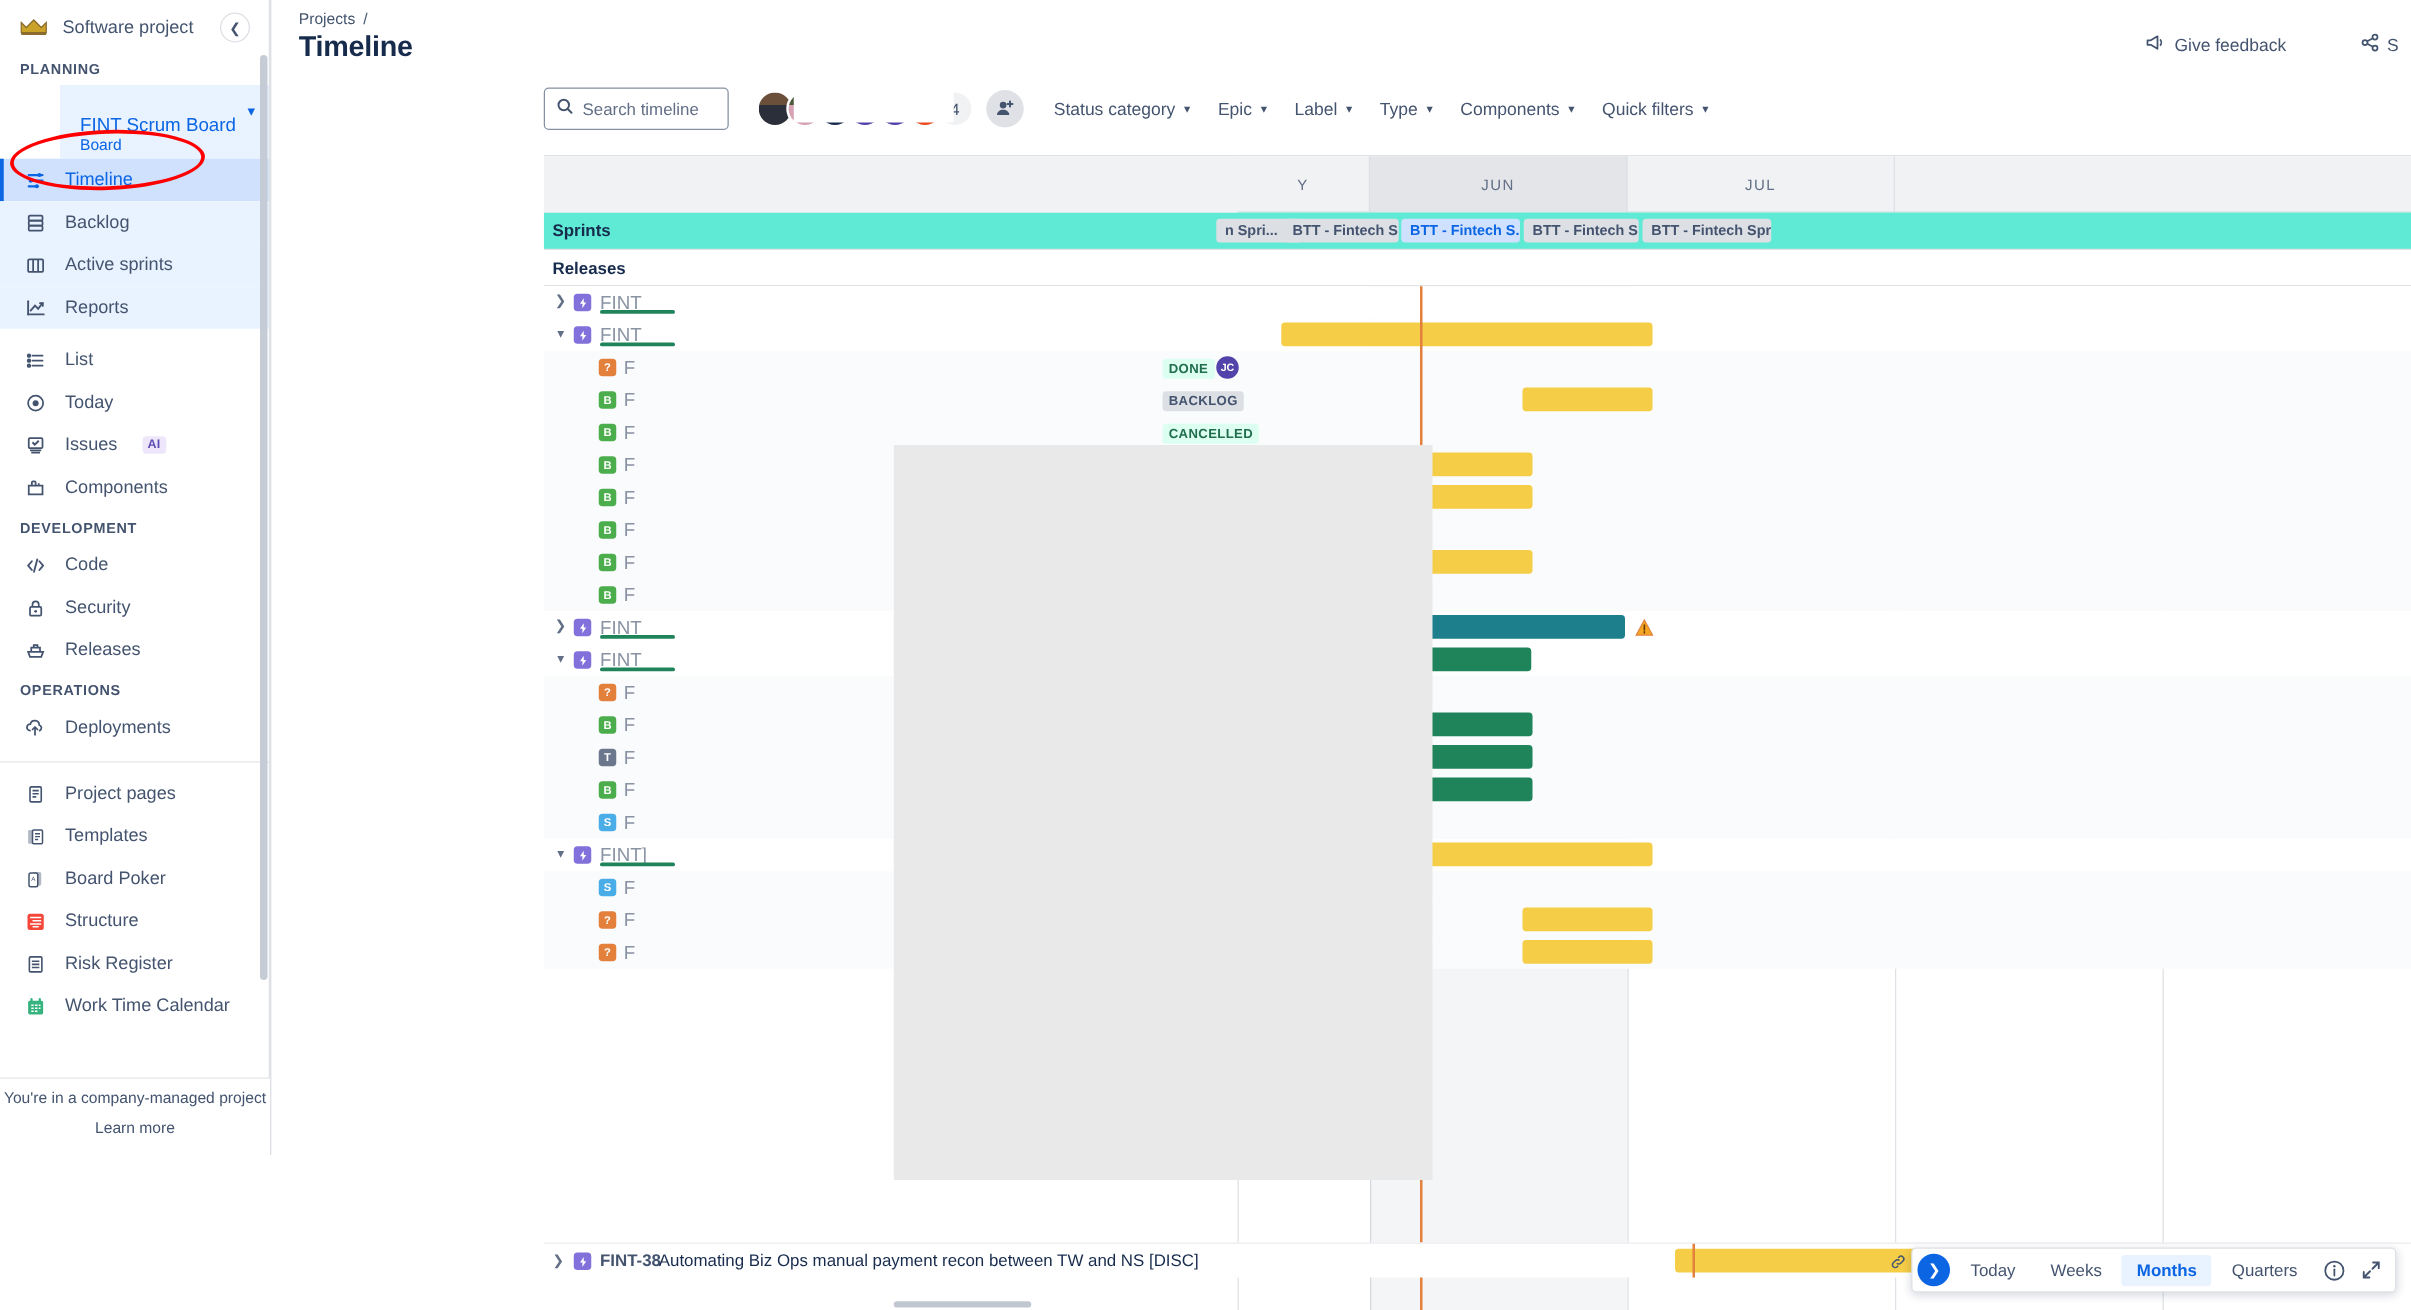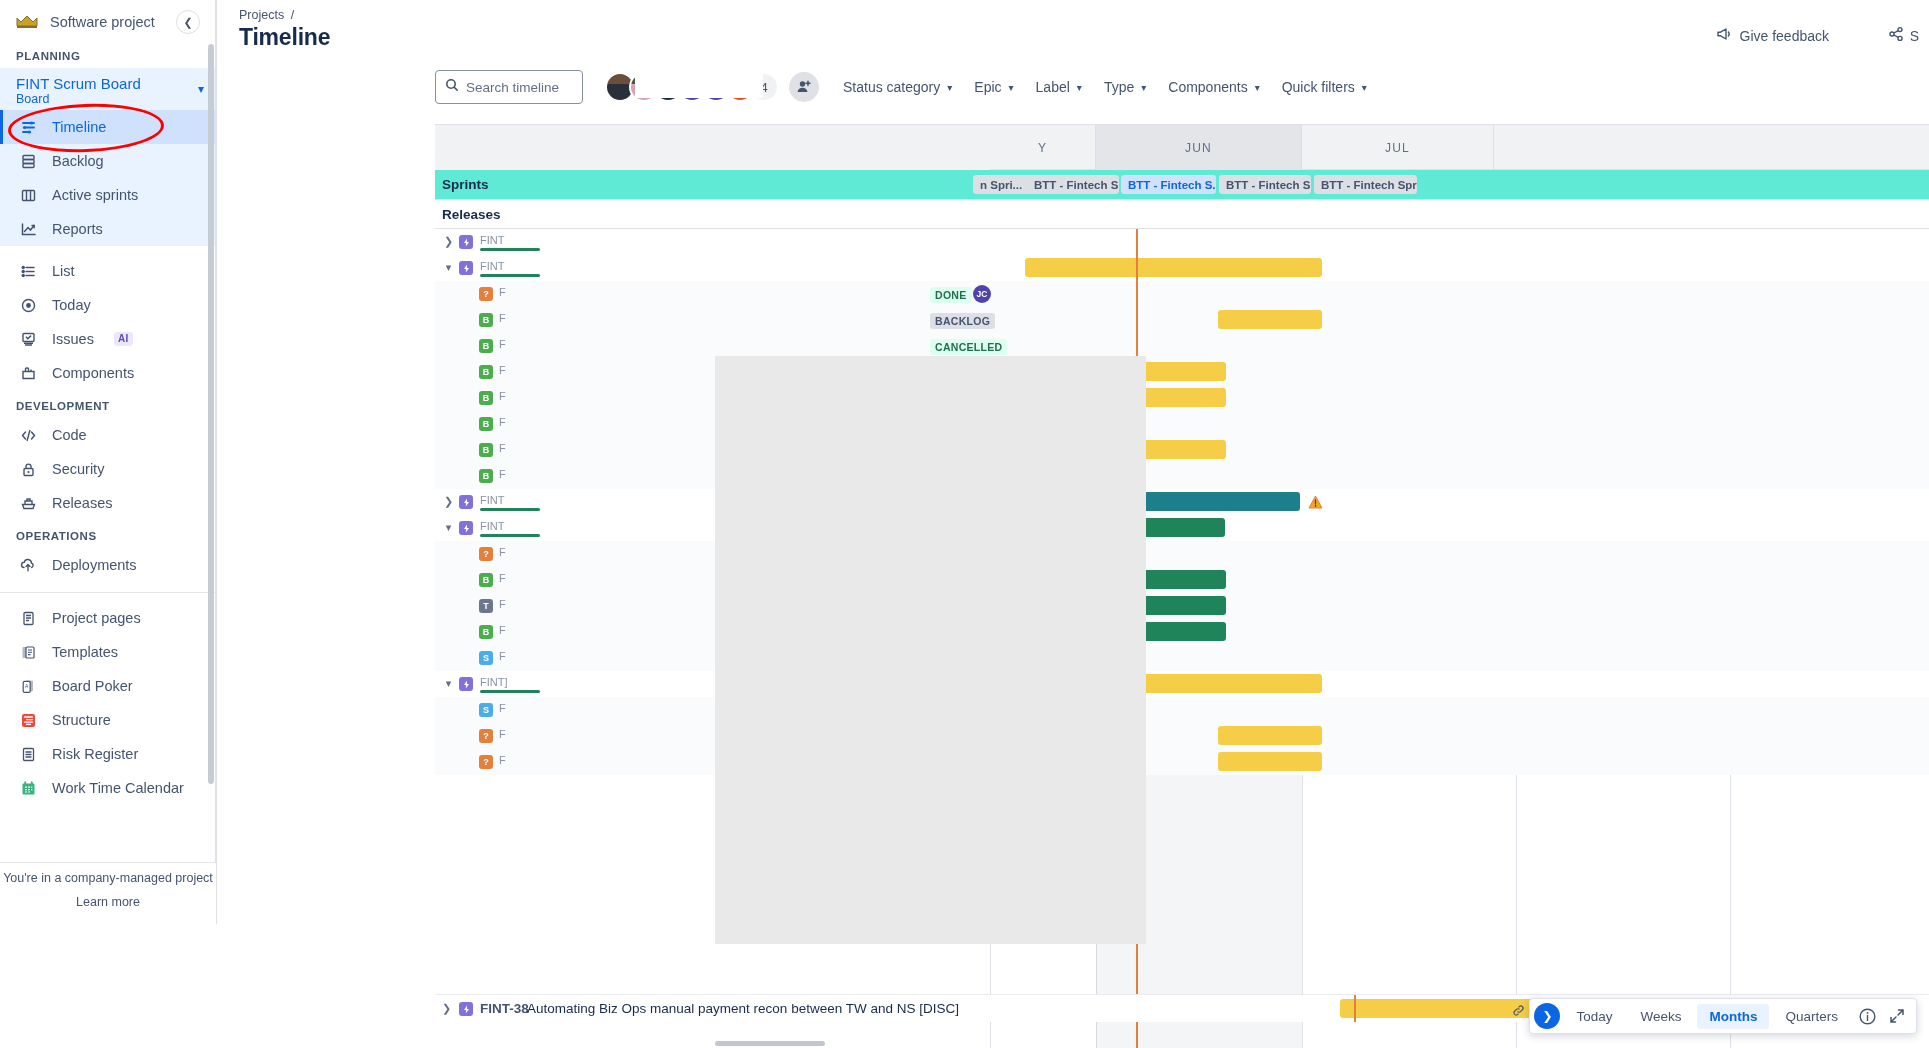--- a/index.html
+++ b/index.html
@@ -11,21 +11,21 @@
   .sidebar { width:217px; height:924px; background:#fff; position:relative;
     border-right:1px solid #e4e6ea; flex:0 0 217px; }
   .sb-scroll { position:absolute; inset:0 0 60px 0; overflow:hidden; }
   .sb-top { display:flex; align-items:center; gap:12px; padding:14px 16px 10px 16px; }
   .sb-top .lbl { font-size:14.5px; color:#44546F; }
   .crown { width:22px; height:14px; position:relative; }
   .crown svg { display:block; }
   .sec-head { font-size:11.5px; font-weight:700; letter-spacing:.55px;
     color:#44546F; padding:10px 16px 6px 16px; text-transform:uppercase; }
 
-  .board-row { background:#E9F2FF; padding:7px 14px 3px 16px; position:relative; }
+  .board-row { background:#E9F2FF; padding:24px 14px 3px 16px; position:relative;margin-left:48px; }
   .board-row .b-title { color:#0C66E4; font-size:15px; font-weight:400; line-height:17px;}
   .board-row .b-sub { color:#0C66E4; font-size:12.5px; line-height:15px; }
   .board-row .chev { position:absolute; right:12px; top:14px; color:#0C66E4; font-size:12px;}
 
   .nav-item { display:flex; align-items:center; gap:14px; height:34px; padding:0 14px 0 18px;
     font-size:14.5px; color:#44546F; position:relative; cursor:pointer; }
   .nav-item .ico { width:20px; height:20px; display:flex; align-items:center; justify-content:center; flex:0 0 20px; }
   .nav-item.sel { background:#CFE1FD; color:#0C66E4; }
   .nav-item.sel .ico svg { stroke:#0C66E4; }
   .nav-item.shade { background:#E9F2FF; }
@@ -99,21 +99,21 @@
   .sprint-pill.active { background:#CFE1FD; color:#0C66E4; }
 
   .body { position:absolute; left:0; right:0; top:104px; bottom:0; }
   .trow { position:absolute; left:0; right:0; height:26px; }
   .trow.alt { background:#FAFBFC; }
   .trow.epicrow { background:#fff; }
   .trow .expander { position:absolute; left:7px; top:6px; width:13px; height:13px;
       color:#626F86; font-size:11px; text-align:center; line-height:13px; }
   .tyicon { position:absolute; top:6px; width:14px; height:14px; border-radius:3px;
       display:flex; align-items:center; justify-content:center; }
-  .tlabel { position:absolute; font-size:11px; color:#44546F; white-space:nowrap; top:5px;}
+  .tlabel { position:absolute; font-size:15px; color:#44546F; white-space:nowrap; top:5px;}
   .epic-underline { position:absolute; height:3px; background:#1F845A; border-radius:2px; }
 
   .badge { position:absolute; top:6px; height:16px; border-radius:3px; font-size:10.5px;
       font-weight:700; letter-spacing:.3px; display:flex; align-items:center; padding:0 5px;
       white-space:nowrap; }
   .b-done { background:#DCFFF1; color:#216E4E; }
   .b-backlog { background:#DCDFE4; color:#44546F; }
   .b-cancel { background:#DCFFF1; color:#216E4E; }
   .b-sit { background:#DEEBFF; color:#0055CC; }
   .b-for { background:#DCDFE4; color:#44546F; }
@@ -479,21 +479,21 @@
         </div>
       </div>
     </div>
 
     <div class="tl">
 
       <div class="tl-head">
         <div class="left-pane-head"></div>
         <div class="month" style="left:555px;width:106px;">Y</div>
         <div class="month cur" style="left:661px;width:206px;">JUN</div>
-        <div class="month" style="left:867px;width:192px;">JUL</div>
+        <div class="month" style="left:867px;width:214px;">JUL</div>
         <div class="month" style="left:1295px;width:416px;"></div>
       </div>
 
       <div class="sprint-row">
         <div class="rowlabel">Sprints</div>
         <div class="sprint-pill" style="left:538px;width:68px;">n Spri...</div>
         <div class="sprint-pill" style="left:592px;width:92px;">BTT - Fintech S...</div>
         <div class="sprint-pill active" style="left:686px;width:95px;">BTT - Fintech S...</div>
         <div class="sprint-pill" style="left:784px;width:92px;">BTT - Fintech S...</div>
         <div class="sprint-pill" style="left:879px;width:103px;">BTT - Fintech Spri...</div>

